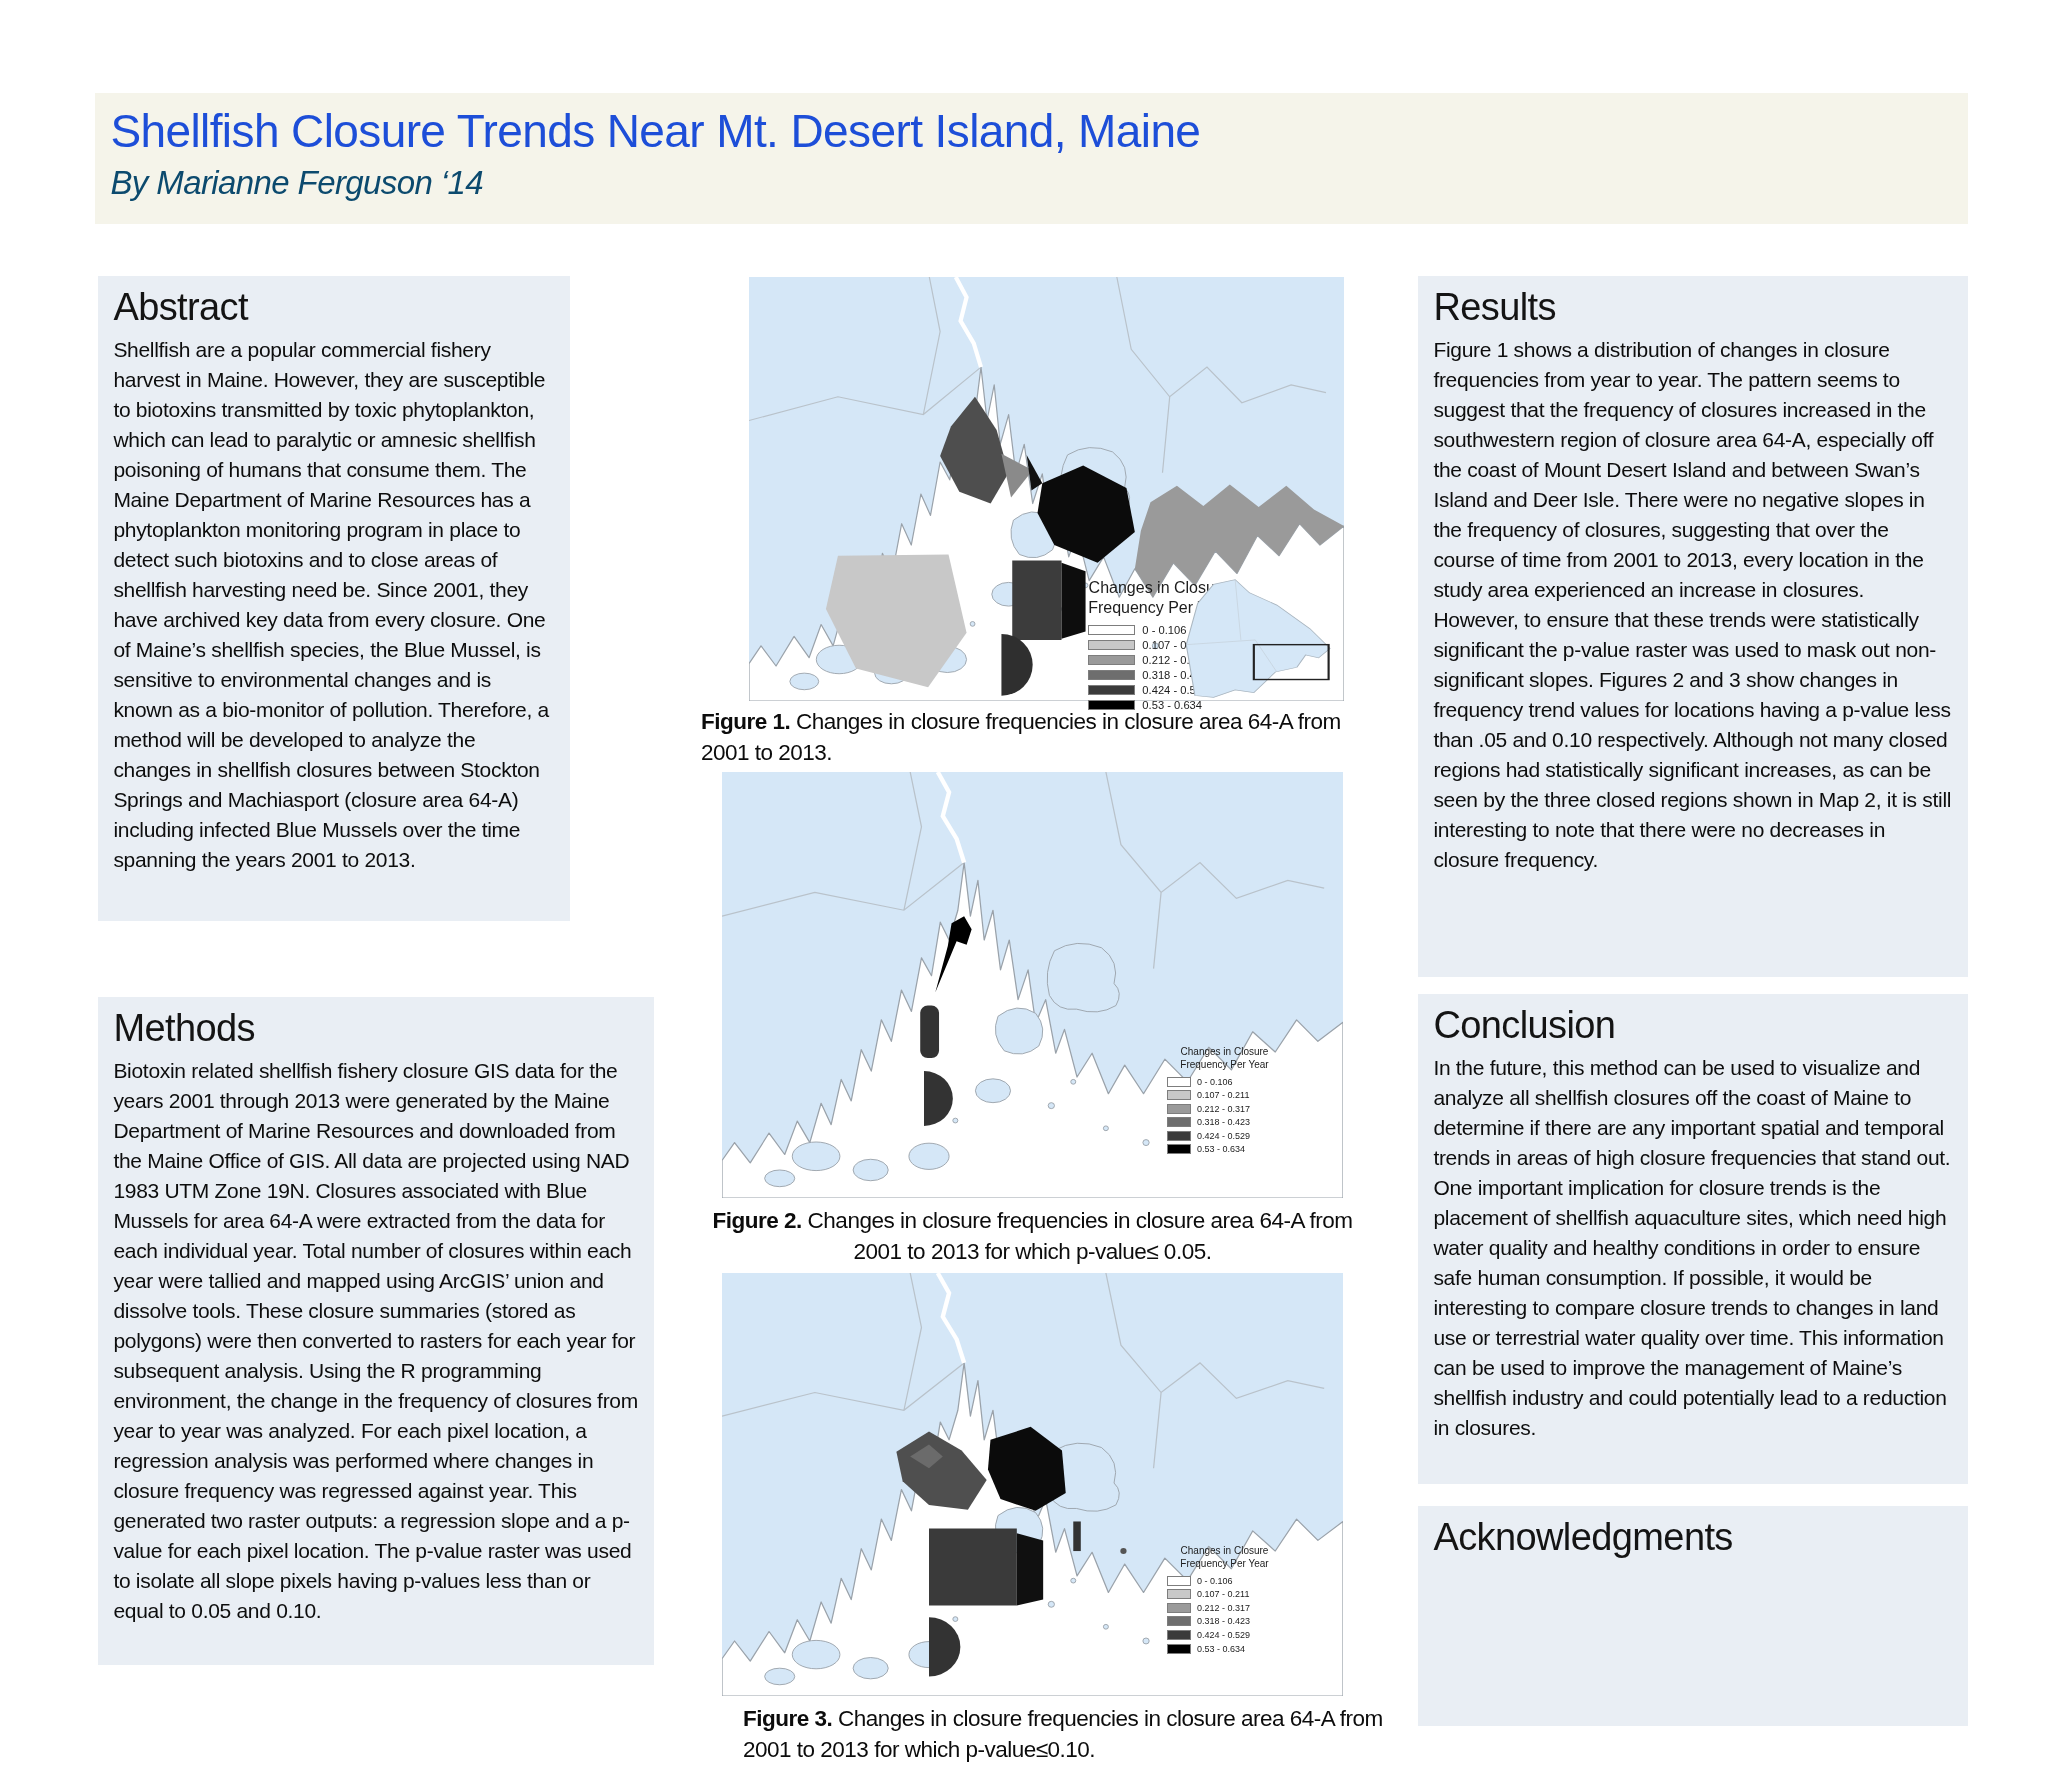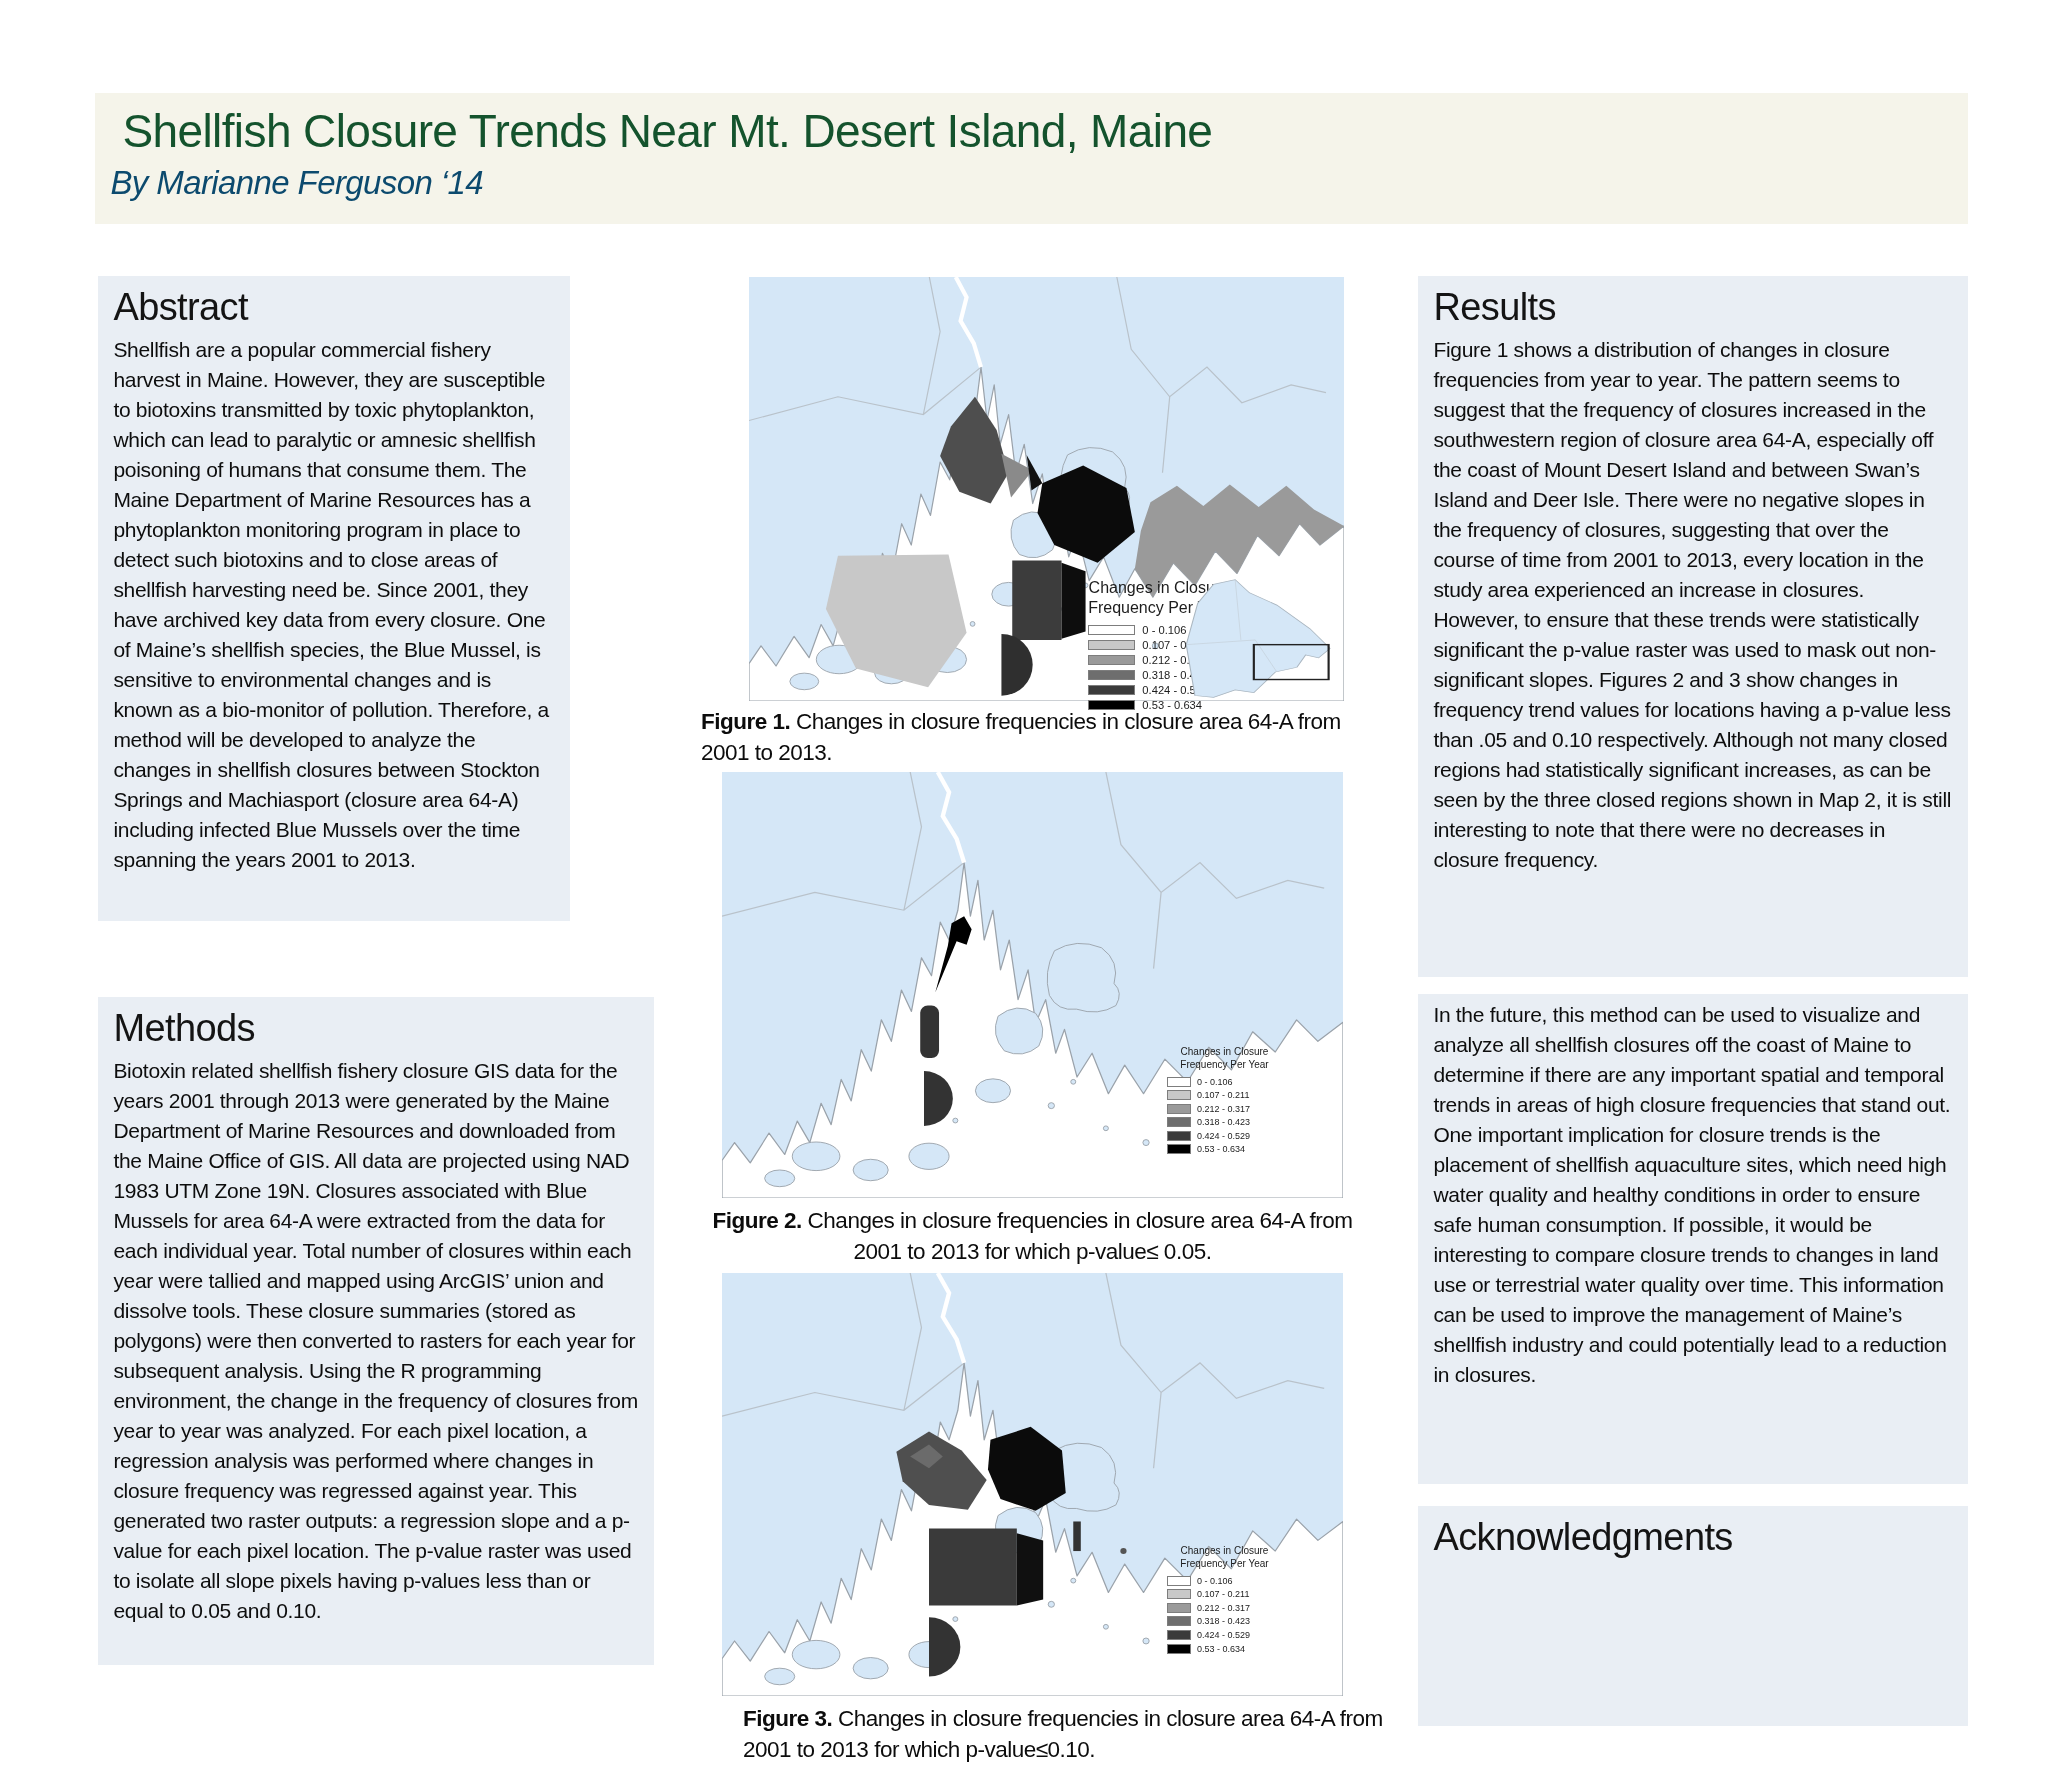--- a/index.html
+++ b/index.html
@@ -10,22 +10,22 @@
     font-family:"Liberation Sans", sans-serif;
     color:#111;
     overflow:hidden;
   }
   .band{
     position:absolute;left:95px;top:93px;width:1873px;height:131px;
     background:#f5f4ea;
     padding-left:15.4px;box-sizing:border-box;
   }
   .band h1{
-    margin:14px 0 0 12px;
-    font-size:46px;font-weight:400;letter-spacing:-0.6px;line-height:1.05;color:#14532d;
+    margin:14px 0 0 0;
+    font-size:46px;font-weight:400;letter-spacing:-0.6px;line-height:1.05;color:#1d4ed8;
   }
   .band .subtitle{
     margin-top:8.3px;
     font-size:33px;font-style:italic;font-weight:400;color:#0c4a6e;letter-spacing:-0.6px;
   }
   .panel{
     position:absolute;background:#e9eef4;
     padding:6px 15.4px 12px 15.4px;box-sizing:border-box;overflow:hidden;
   }
   .panel h2{
@@ -286,19 +286,20 @@
   <strong>Figure 3.</strong>
   <span>Changes in closure frequencies in closure area 64-A from 2001 to 2013 for which p-value≤0.10.</span>
 </div>
 
 <section class="panel" id="results">
   <h2>Results</h2>
   <p>Figure 1 shows a distribution of changes in closure frequencies from year to year.  The pattern seems to suggest that the frequency of closures increased in the southwestern region of closure area 64-A, especially off the coast of Mount Desert Island and between Swan’s Island and Deer Isle. There were no negative slopes in the frequency of closures, suggesting that over the course of time from 2001 to 2013, every location in the study area experienced an increase in closures. However, to ensure that these trends were statistically significant the p-value raster was used to mask out non-significant slopes. Figures 2 and 3 show changes in frequency trend values for locations having a p-value less than .05 and 0.10 respectively. Although not many closed regions had statistically significant increases, as can be seen by the three closed regions shown in Map 2, it is still interesting to note that there were no decreases in closure frequency.</p>
 </section>
 
 <section class="panel" id="conclusion">
+  <h2>Conclusion</h2>
   <p>In the future, this method can be used to visualize and analyze all shellfish closures off the coast of Maine to determine if there are any important spatial and temporal trends in areas of high closure frequencies that stand out. One important implication for closure trends is the placement of shellfish aquaculture sites, which need high water quality and healthy conditions in order to ensure safe human consumption. If possible, it would be interesting to compare closure trends to changes in land use or terrestrial water quality over time. This information can be used to improve the management of Maine’s shellfish industry and could potentially lead to a reduction in closures.</p>
 </section>
 
 <section class="panel" id="acknowledgments">
   <h2>Acknowledgments</h2>
 </section>
 
 
 </body></html>

